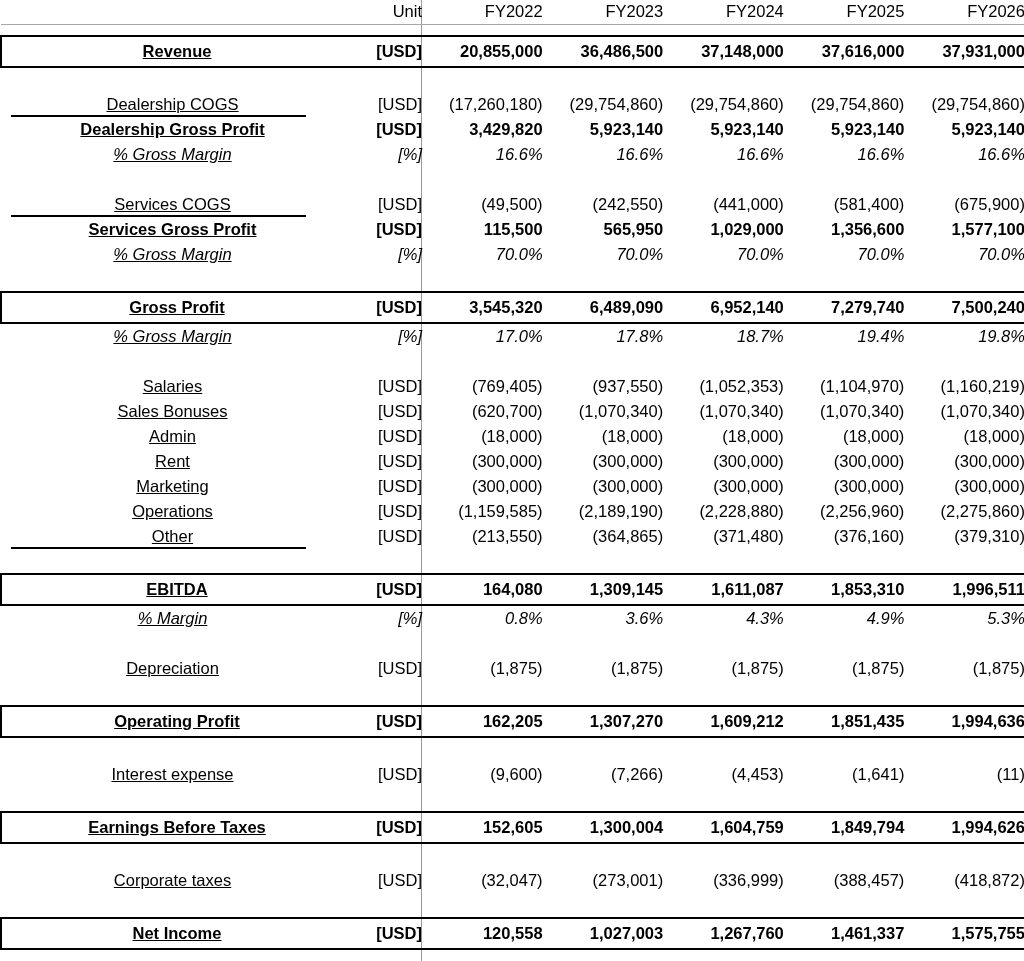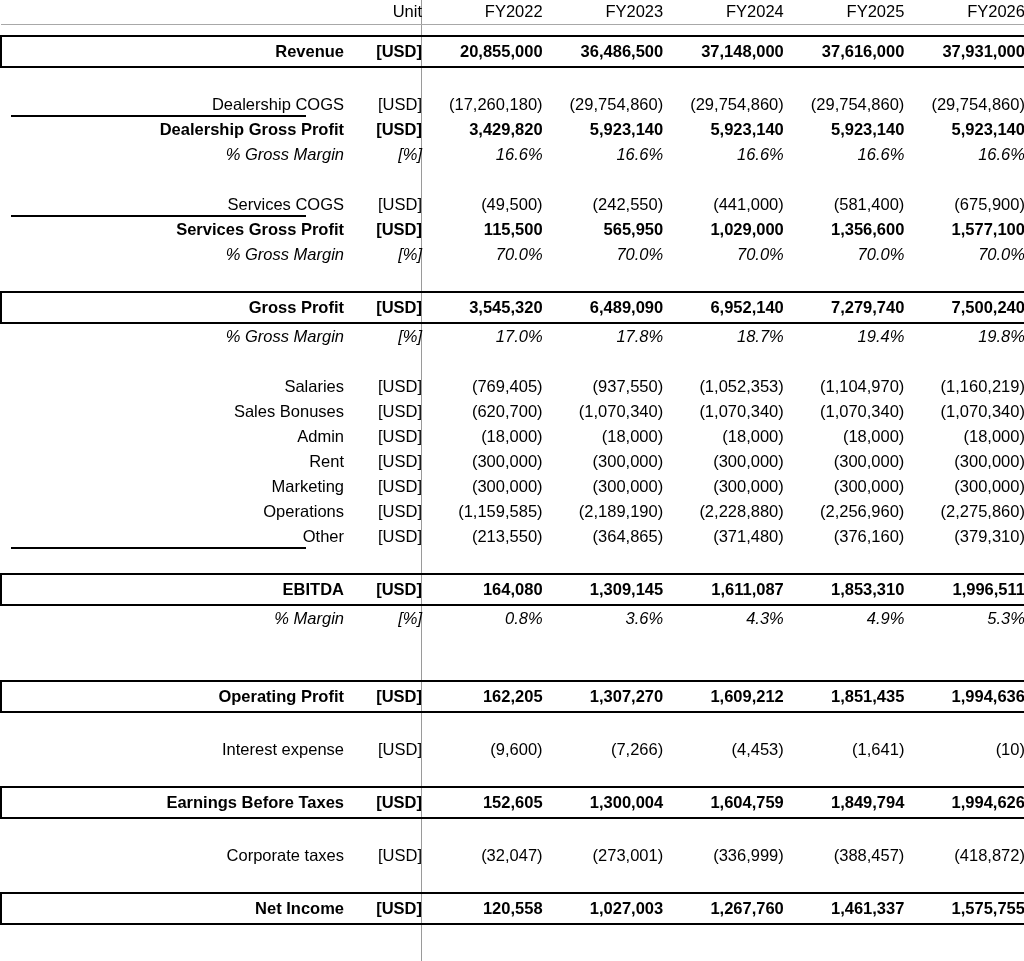--- a/index.html
+++ b/index.html
@@ -48,21 +48,21 @@
     padding: 0;
     height: 25px;
     line-height: 25px;
     vertical-align: middle;
     white-space: nowrap;
     font-weight: normal;
     border: 0;
   }
 
   
-  .cell-label { text-align: right;  padding-left: 10px; }
+  .cell-label { text-align: center;  padding-left: 10px; text-decoration: underline; }
   .cell-unit  { text-align: right; padding-right: 20px; }
   .cell-num   { text-align: right; padding-right: 4px; }
 
   
   tr.header-row td { height: 22px; line-height: 20px; font-weight: bold; }
   tr.header-row td.cell-num,
   tr.header-row td.cell-unit { font-weight: normal; }
   tr.header-rule td {
     height: 2px; line-height: 0; font-size: 0;
     border-bottom: 1px solid #a8a8a8;
@@ -321,20 +321,29 @@
         <td class="cell-num">3.6%</td>
         <td class="cell-num">4.3%</td>
         <td class="cell-num">4.9%</td>
         <td class="cell-num">5.3%</td>
       </tr>
 
       <tr class="spacer">
           <td colspan="7"></td>
         </tr>
 
+      <tr>
+        <td class="cell-label">Depreciation</td>
+        <td class="cell-unit">[USD]</td>
+        <td class="cell-num">(1,875)</td>
+        <td class="cell-num">(1,875)</td>
+        <td class="cell-num">(1,875)</td>
+        <td class="cell-num">(1,875)</td>
+        <td class="cell-num">(1,875)</td>
+      </tr>
 
       <tr class="spacer">
           <td colspan="7"></td>
         </tr>
 
       <tr class="boxed">
         <td class="cell-label">Operating Profit</td>
         <td class="cell-unit">[USD]</td>
         <td class="cell-num">162,205</td>
         <td class="cell-num">1,307,270</td>
@@ -347,21 +356,21 @@
           <td colspan="7"></td>
         </tr>
 
       <tr>
         <td class="cell-label">Interest expense</td>
         <td class="cell-unit">[USD]</td>
         <td class="cell-num">(9,600)</td>
         <td class="cell-num">(7,266)</td>
         <td class="cell-num">(4,453)</td>
         <td class="cell-num">(1,641)</td>
-        <td class="cell-num">(10)</td>
+        <td class="cell-num">(11)</td>
       </tr>
 
       <tr class="spacer">
           <td colspan="7"></td>
         </tr>
 
       <tr class="boxed">
         <td class="cell-label">Earnings Before Taxes</td>
         <td class="cell-unit">[USD]</td>
         <td class="cell-num">152,605</td>

